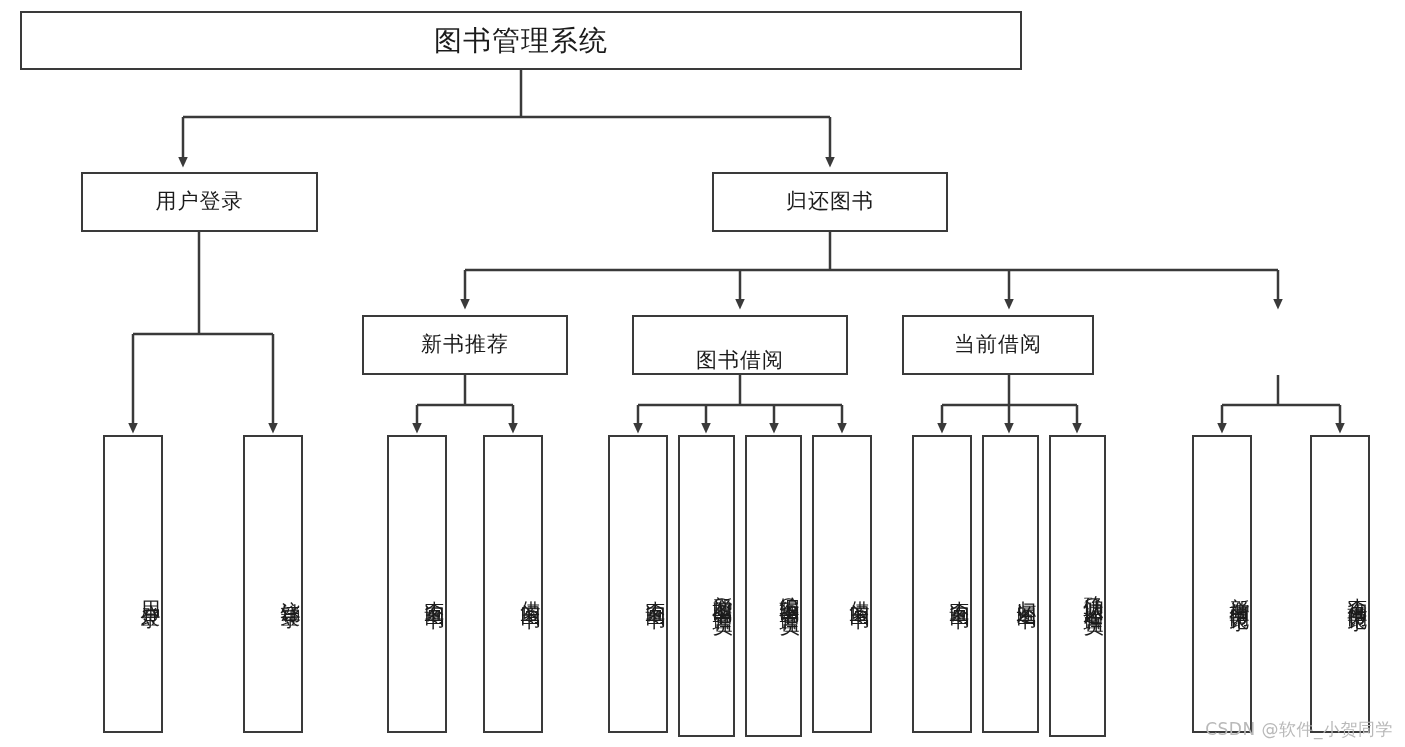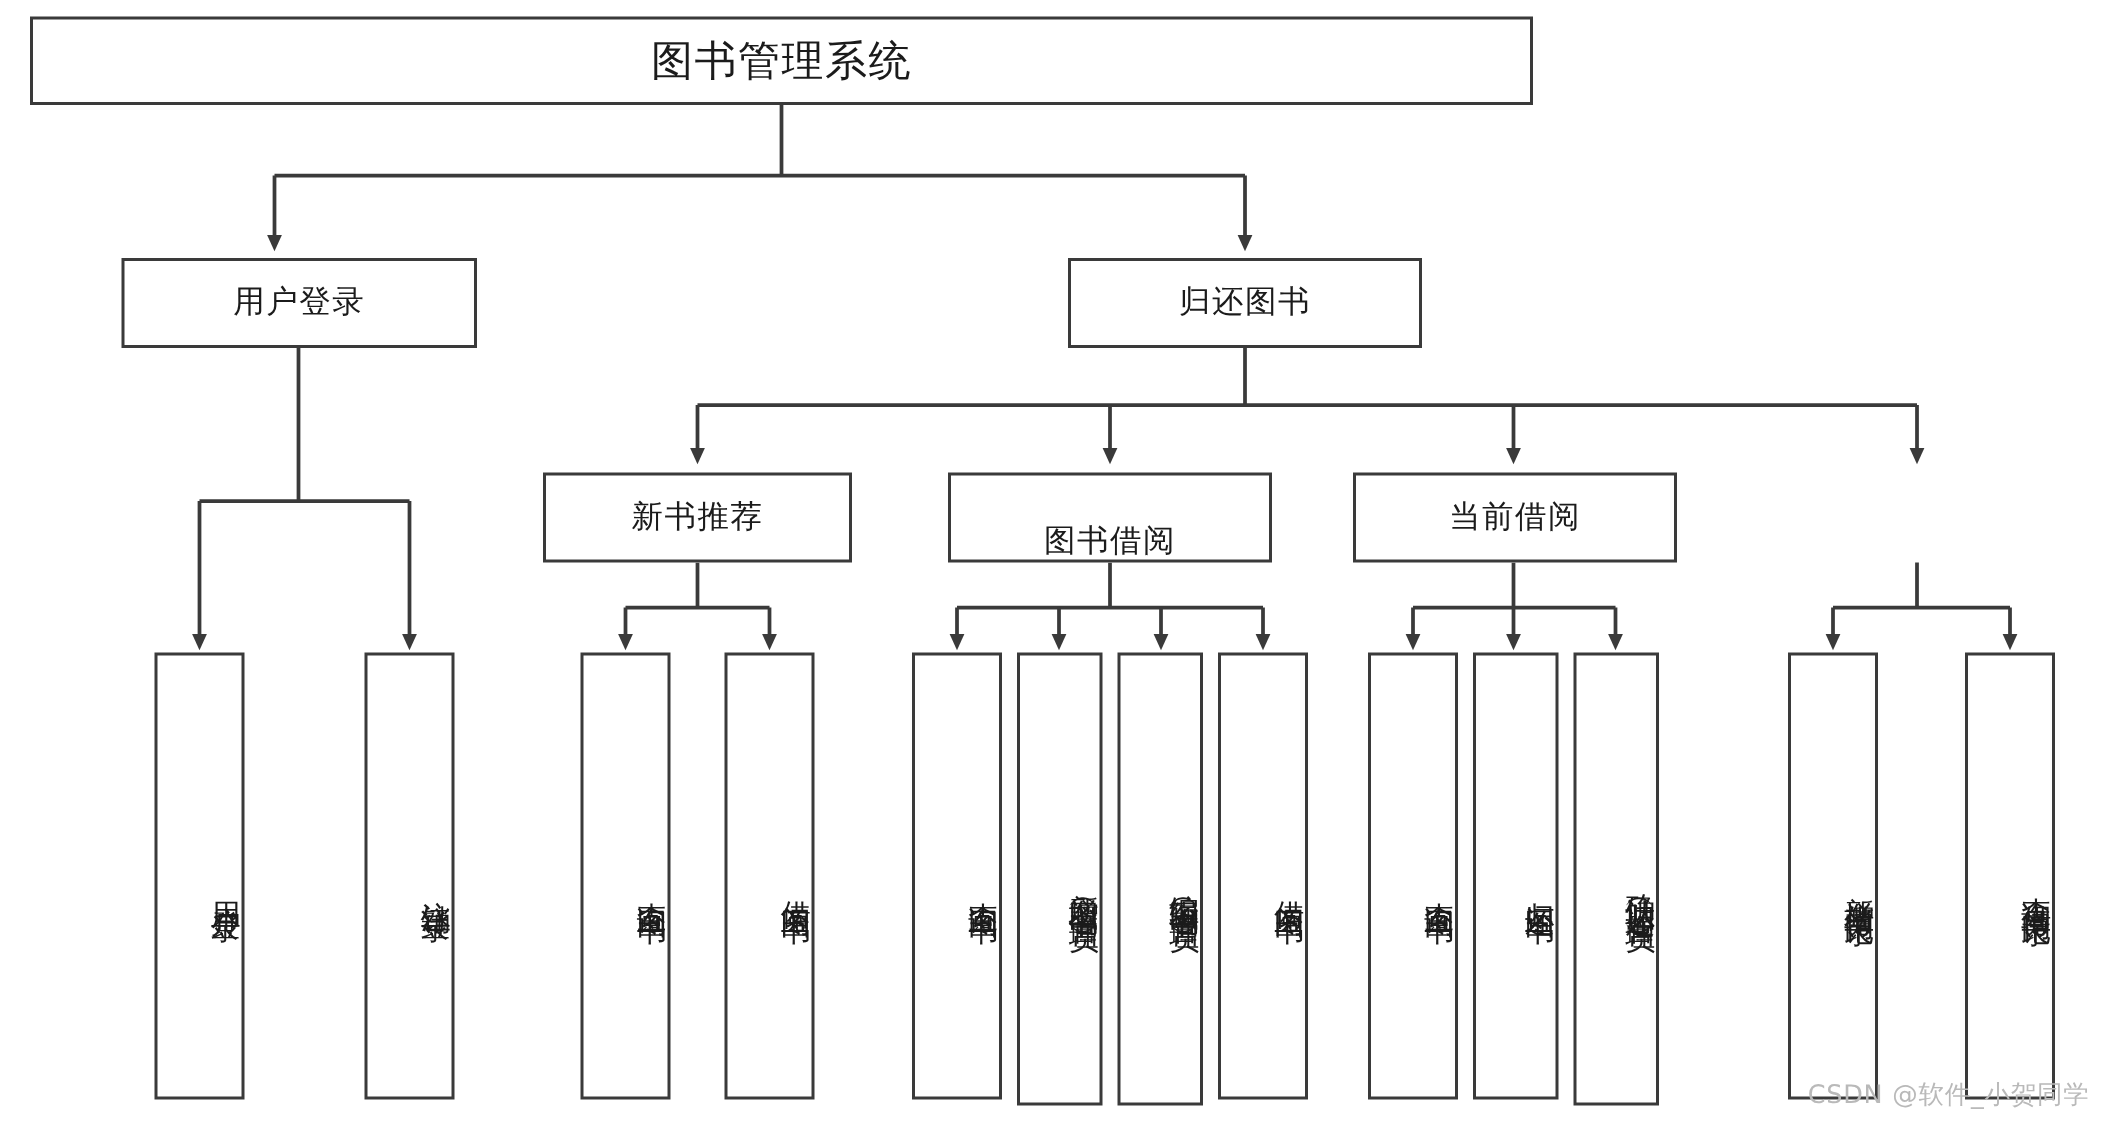--- a/index.html
+++ b/index.html
@@ -141,21 +141,21 @@
   <div class="node horiz" style="left:712px; top:172px; width:236px; height:60px;">
     <span>归还图书</span>
   </div>
 
   <div class="node horiz" style="left:362px; top:315px; width:206px; height:60px;">
     <span>新书推荐</span>
   </div>
   <div class="node horiz" style="left:632px; top:315px; width:216px; height:60px;align-items:flex-end;">
     <span>图书借阅</span>
   </div>
-  <div class="node horiz" style="left:902px; top:315px; width:216px; height:60px;">
+  <div class="node horiz" style="left:902px; top:315px; width:192px; height:60px;">
     <span>当前借阅</span>
   </div>
 
   <div class="node vert" style="left:103px; top:435px; width:60px; height:298px;">
     <span class="vtext">用户登录</span>
   </div>
   <div class="node vert" style="left:243px; top:435px; width:60px; height:298px;">
     <span class="vtext">注销登录</span>
   </div>
 

